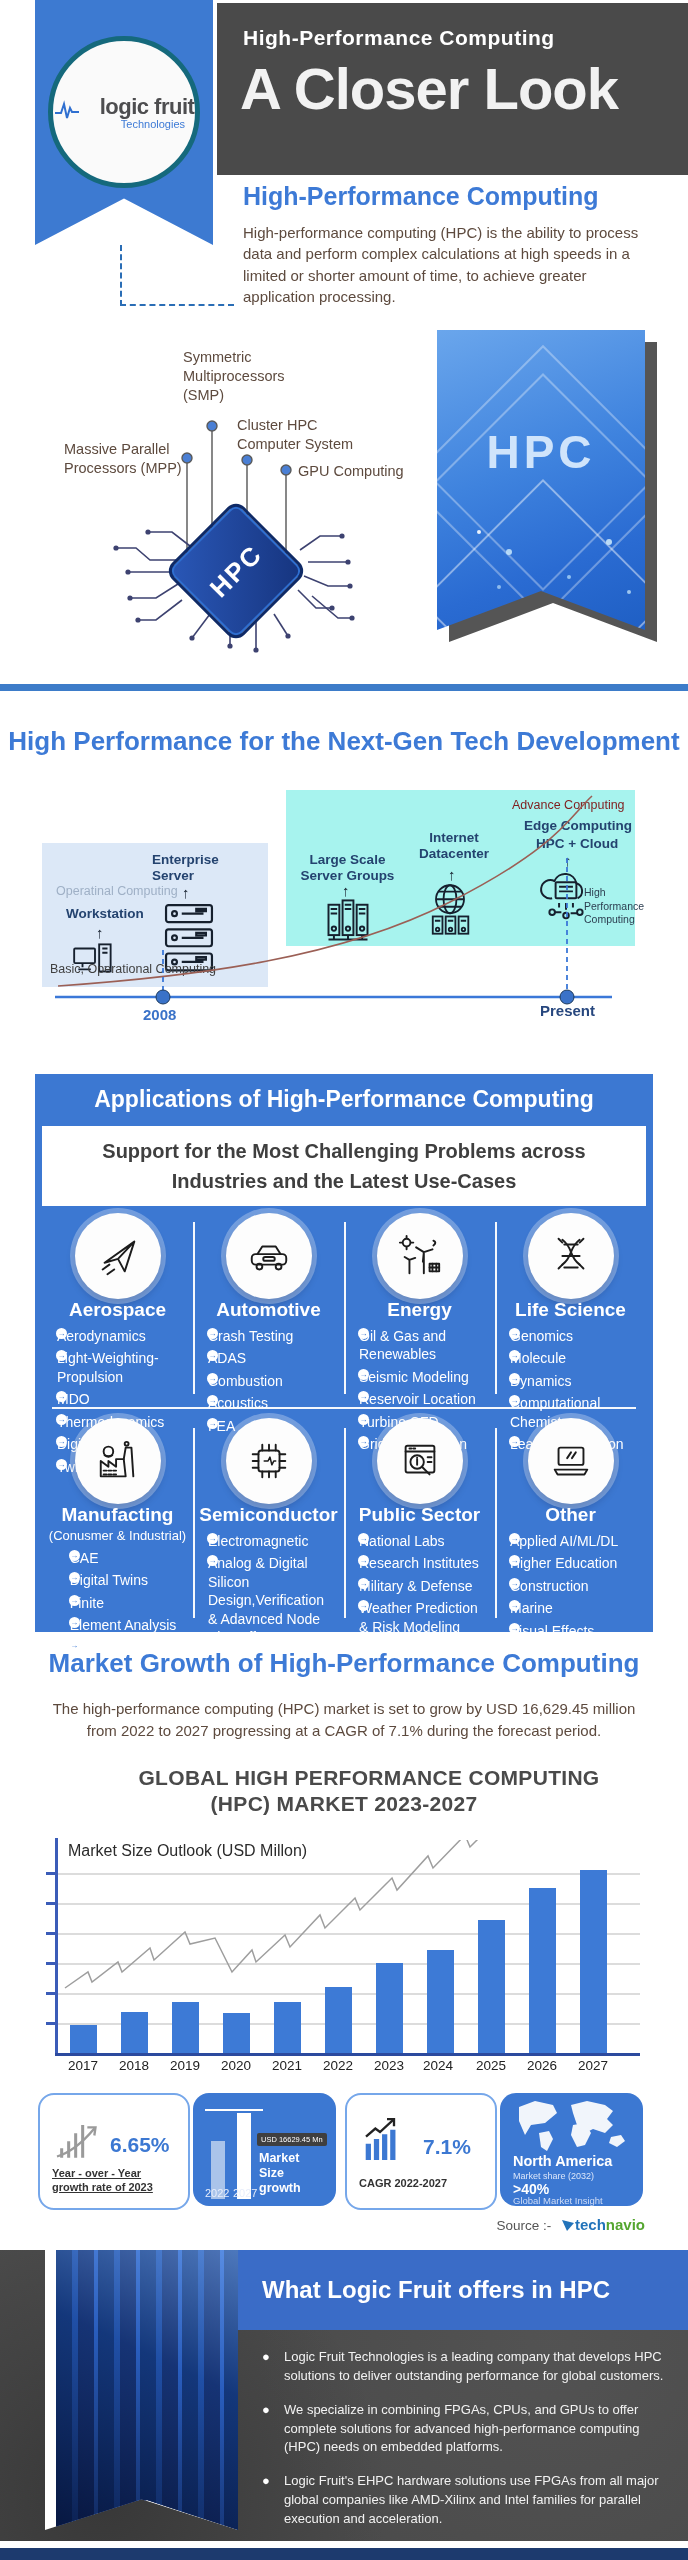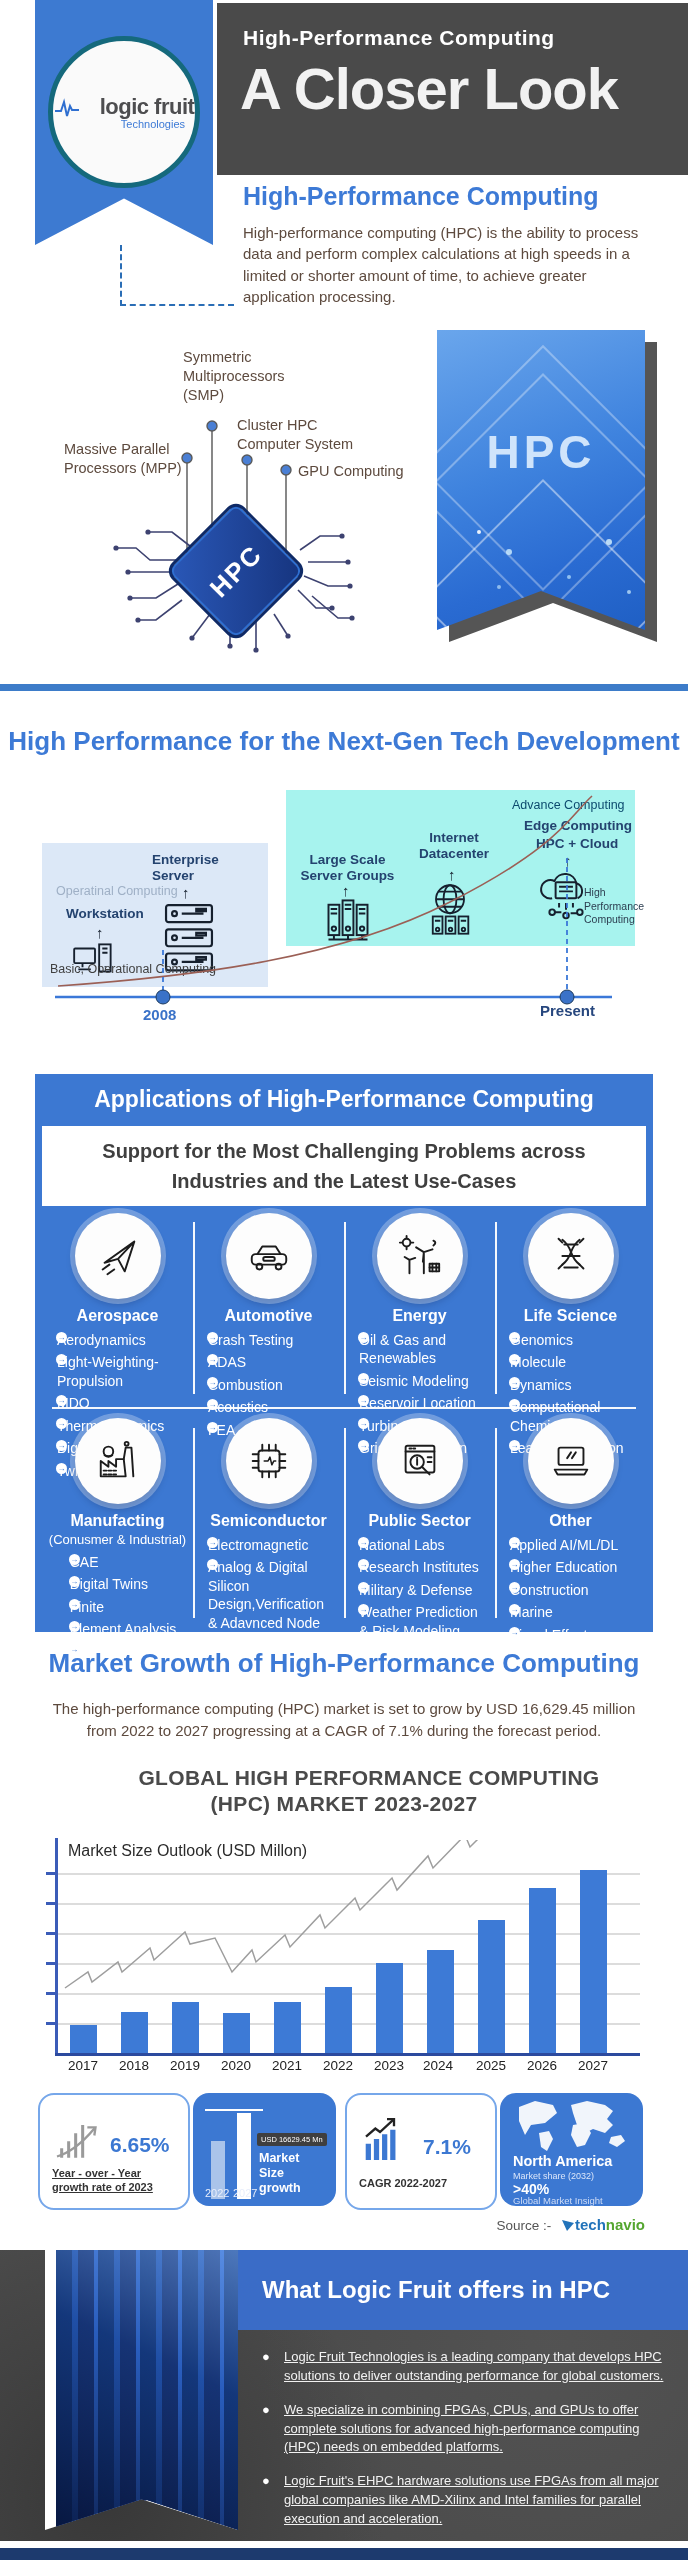--- a/index.html
+++ b/index.html
@@ -8,21 +8,21 @@
   .abs{position:absolute;}
   
   .hdr-band{left:217px;top:3px;width:471px;height:172px;background:#4a4a4a;}
   .hdr-eyebrow{left:243px;top:26px;color:#fff;font-size:21px;font-weight:bold;letter-spacing:.5px;}
   .hdr-title{left:240px;top:55px;color:#f2f2f2;font-size:58px;font-weight:bold;letter-spacing:-1px;}
   .ribbon{left:35px;top:0;width:178px;height:245px;background:#3d7ad1;
           -webkit-clip-path:polygon(0 0,100% 0,100% 100%,50% 81%,0 100%);
           clip-path:polygon(0 0,100% 0,100% 100%,50% 81%,0 100%);}
   .logo-circle{left:48px;top:36px;width:142px;height:142px;border-radius:50%;background:#fafafa;
                border:5px solid #15697c;display:flex;flex-direction:column;align-items:center;justify-content:center;}
-  .logo-row{display:flex;align-items:flex-start;gap:20px;}
+  .logo-row{display:flex;align-items:flex-end;gap:20px;}
   .logo-main{color:#4d4d4f;font-size:22px;font-weight:bold;letter-spacing:-.5px;}
   .logo-sub{color:#3d7ad6;font-size:11px;margin-top:-2px;align-self:flex-end;padding-right:10px;}
   .dash-connector{left:120px;top:245px;width:112px;height:59px;
                   border-left:2px dashed #2a6db5;border-bottom:2px dashed #2a6db5;}
   
   .intro-h{left:243px;top:182px;color:#3d7ad6;font-size:25px;font-weight:bold;}
   .intro-p{left:243px;top:222px;width:396px;color:#5d4a3e;font-size:15px;line-height:1.42;}
   
   .dlabel{color:#5d4a3e;font-size:14.5px;line-height:1.32;}
   .chip{left:185px;top:520px;width:96px;height:96px;transform:rotate(-45deg);
@@ -57,21 +57,21 @@
   
   .app-panel{left:35px;top:1074px;width:618px;height:558px;background:#3c78d2;}
   .app-title{left:35px;top:1086px;width:618px;text-align:center;color:#fff;font-size:23px;font-weight:bold;}
   .app-subbar{left:42px;top:1126px;width:604px;height:80px;background:#fff;display:flex;align-items:center;justify-content:center;}
   .app-subbar div{width:520px;text-align:center;color:#3f3f3f;font-size:20px;font-weight:bold;line-height:1.5;}
   .vsep{width:2px;background:rgba(255,255,255,.95);}
   .hsep{left:52px;top:1407px;width:584px;height:2px;background:rgba(255,255,255,.95);}
   .cat{width:151px;display:flex;flex-direction:column;align-items:center;}
   .cat-circle{width:86px;height:86px;border-radius:50%;background:#fdfdfd;display:flex;align-items:center;justify-content:center;
       box-shadow:0 0 0 5px rgba(255,255,255,.28),0 5px 9px rgba(0,0,30,.25);}
-  .cat-name{margin-top:8px;color:#fff;font-size:16px;font-weight:bold;}
+  .cat-name{color:#fff;font-size:19px;font-weight:bold;}
   .cat-subt{color:#fff;font-size:13px;margin-top:2px;}
   .cat ul{list-style:none;margin:6px 0 0 0;padding:0 4px 0 14px;align-self:flex-start;}
   .cat li{position:relative;color:#fff;font-size:14px;line-height:1.32;padding-left:1px;margin-bottom:4px;max-width:126px;}
   .cat li::before{content:"\2192";position:absolute;left:0;top:1px;width:11px;height:11px;border-radius:50%;
       background:#fff;color:#3c78d2;font-size:8px;line-height:11px;text-align:center;font-weight:bold;}
   
   .mk-h{left:0;top:1648px;width:688px;text-align:center;color:#3d7ad6;font-size:26px;font-weight:bold;}
   .mk-p{left:44px;top:1698px;width:600px;text-align:center;color:#5d4a3e;font-size:15px;line-height:1.45;}
   .ct-1,.ct-2{left:0;width:688px;text-align:center;color:#4a4a4a;font-weight:bold;font-size:21px;letter-spacing:.3px;}
   .ct-1{top:1766px;padding-left:25px;} .ct-2{top:1792px;}
@@ -108,21 +108,21 @@
       clip-path:polygon(0 0,100% 0,100% 100%,50% 89%,0 100%);}
   .srv-img{position:absolute;left:11px;top:0;width:182px;height:280px;
       clip-path:polygon(0 0,100% 0,100% 100%,50% 89.3%,0 100%);
       background:
        linear-gradient(205deg,rgba(130,180,255,.55) 0%,rgba(40,80,170,.25) 40%,rgba(5,15,50,.75) 100%),
        repeating-linear-gradient(90deg,#0d2f6b 0 16px,#1d4fa5 16px 22px,#102a63 22px 38px,#2a62c4 38px 42px),
        #12265e;}
   .offers-bar{left:238px;top:2250px;width:450px;height:80px;background:#3a6cc7;}
   .offers-title{left:262px;top:2276px;width:420px;color:#fff;font-size:24px;font-weight:bold;}
   .offers-list{left:262px;top:2348px;width:414px;margin:0;padding:0;list-style:none;}
-  .offers-list li{position:relative;color:#f2f2f2;font-size:13px;line-height:1.45;padding-left:22px;margin-bottom:15px;text-decoration:underline;}
+  .offers-list li{position:relative;color:#f2f2f2;font-size:13px;line-height:1.45;padding-left:22px;margin-bottom:15px;}
   .offers-list li::before{content:"\25CF";position:absolute;left:0;top:0;color:#fff;font-size:13px;}
   .bot-white{left:0;top:2541px;width:688px;height:7px;background:#fff;}
   .bot-navy{left:0;top:2548px;width:688px;height:12px;background:#1d3a6e;}
   svg{display:block;}
 </style>
 </head>
 <body>
 
 <div id="page">
 
@@ -264,21 +264,21 @@
         <path d="M11 16 h26 M13 9 h22 M13 23 h22"></path>
       <rect x="8" y="32" width="9" height="16"></rect>
         <rect x="20" y="32" width="9" height="16"></rect>
         <rect x="32" y="32" width="9" height="16"></rect>
       <path d="M10 36 h5 M22 36 h5 M34 36 h5"></path>
         <circle cx="12.5" cy="44" r="1.6"></circle>
         <circle cx="24.5" cy="44" r="1.6"></circle>
         <circle cx="36.5" cy="44" r="1.6"></circle>
     </svg>
   </span>
-  <div class="abs tl-gray" style="left:512px;top:798px;color:#0c4a6e;">Advance Computing</div>
+  <div class="abs tl-gray" style="left:512px;top:798px;color:#7f1d1d;">Advance Computing</div>
   <div class="abs tl-dark" style="left:524px;top:818px;">Edge Computing</div>
   <div class="abs tl-dark" style="left:536px;top:836px;">HPC + Cloud</div>
   <div class="abs tl-arrow" style="left:564px;top:852px;">↑</div>
   <span class="abs" style="left:536px;top:868px;">
     <svg width="60" height="56" viewBox="0 0 52 48" stroke="#16202e" stroke-width="1.7" fill="none">
       <path d="M14 26 a8 8 0 1 1 2 -15 a10 10 0 0 1 19 2 a7 7 0 0 1 1 13"></path>
       <rect x="17" y="12" width="18" height="14" rx="1"></rect>
         <path d="M20 16 h12 M20 20 h12"></path>
       <path d="M20 30 v4 M26 30 v6 M32 30 v4"></path>
       <circle cx="14" cy="38" r="2.4"></circle>

